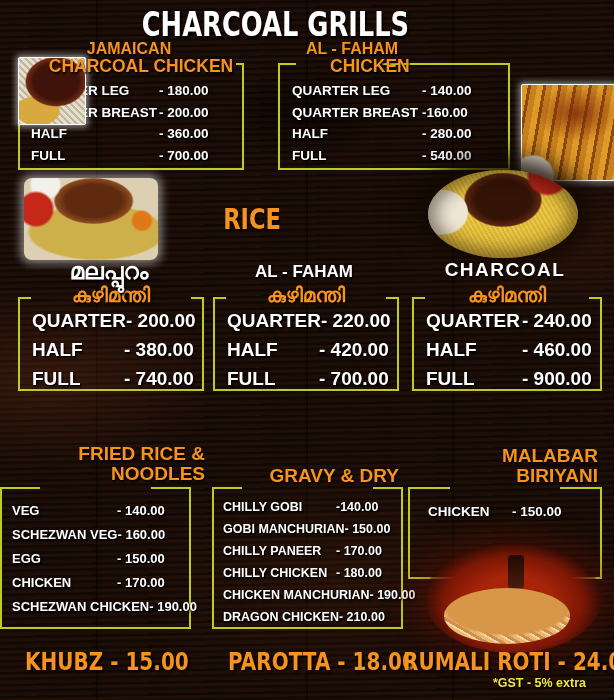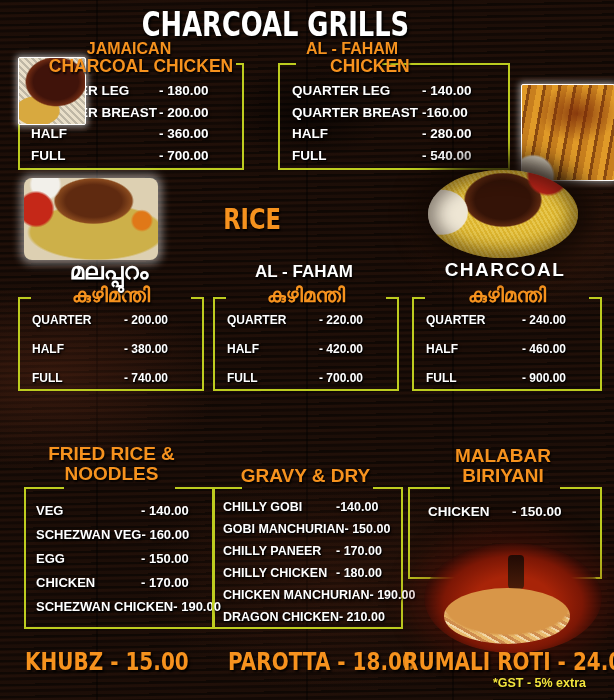--- a/index.html
+++ b/index.html
@@ -25,21 +25,21 @@
   .grill-head{position:absolute;color:#f6921e;font-weight:800;z-index:4;
               font-size:16px;line-height:16px;text-shadow:1px 2px 2px rgba(0,0,0,.9);white-space:nowrap;}
   .grill-head .l2{font-size:17.5px;line-height:19px;margin-left:24px;}
   .jam-head{left:18px;top:41px;width:222px;text-align:center;}
   .alf-head{left:306px;top:41px;width:200px;text-align:left;}
   .rice-col-head{position:absolute;color:#fff;font-weight:800;text-align:center;z-index:4;
                  text-shadow:1px 2px 2px #000;white-space:nowrap;}
   #rch1{left:18px;top:258px;width:182px;font-size:23px;}
   #rch2{left:213px;top:262px;width:182px;font-size:17px;}
   #rch3{left:412px;top:259px;width:186px;font-size:19px;letter-spacing:1.5px;}
-  .cn-head{position:absolute;color:#f6921e;font-weight:800;text-align:center;z-index:4;
+  .cn-head{position:absolute;color:#f6921e;font-weight:800;text-align:right;z-index:4;
            font-size:19px;line-height:20px;text-shadow:1px 2px 2px rgba(0,0,0,.9);white-space:nowrap;}
   #cnh1{left:18px;top:444px;width:187px;}
   #cnh2{left:212px;top:466px;width:187px;}
   #cnh3{left:408px;top:446px;width:190px;}
   
   .box{position:absolute;border:2px solid #bdcc1f;border-top:2px solid transparent;z-index:2;}
   .ts{position:absolute;top:-2px;height:2px;background:#bdcc1f;}
   .ts.l{left:-2px;} .ts.r{right:-2px;}
   .box-label{position:absolute;top:-14px;left:0;right:0;text-align:center;color:#f6921e;
              font-weight:800;font-size:20px;line-height:20px;z-index:4;
@@ -54,24 +54,24 @@
   .jam-box .row{font-size:13.5px;line-height:13.5px;margin-bottom:8px;}
   .jam-box .price{width:70px;}
   .alf-box{left:278px;top:63px;width:228px;height:103px;}
   .alf-box .ts.l{width:18px;} .alf-box .ts.r{width:128px;}
   .alf-box .rows{padding:19px 14px 0 12px;}
   .alf-box .row{font-size:13.5px;line-height:13.5px;margin-bottom:8px;}
   .alf-box .price{width:72px;}
   .rb{top:297px;height:90px;}
   .rb .ts{width:13px;}
   .rb .rows{padding:15px 12px 0 12px;}
-  .rb .row{font-size:12px;line-height:13px;margin-bottom:16px;}
+  .rb .row{font-size:19px;line-height:13px;margin-bottom:16px;}
   .rb .price{width:66px;}
   .rb1{left:18px;width:182px;} .rb2{left:213px;width:182px;} .rb3{left:412px;width:186px;}
-  .cb1{left:24px;top:487px;width:187px;height:138px;}
+  .cb1{left:0;top:487px;width:187px;height:138px;}
   .cb1 .ts{width:40px;}
   .cb1 .rows{padding:15px 10px 0 10px;}
   .cb1 .row{font-size:13px;line-height:13px;margin-bottom:11px;}
   .cb1 .price{width:62px;}
   .cb2{left:212px;top:487px;width:187px;height:138px;}
   .cb2 .ts{width:30px;}
   .cb2 .rows{padding:12px 9px 0 9px;}
   .cb2 .row{font-size:12.5px;line-height:13px;margin-bottom:9px;}
   .cb2 .price{width:56px;}
   .cb3{left:408px;top:487px;width:190px;height:88px;}

